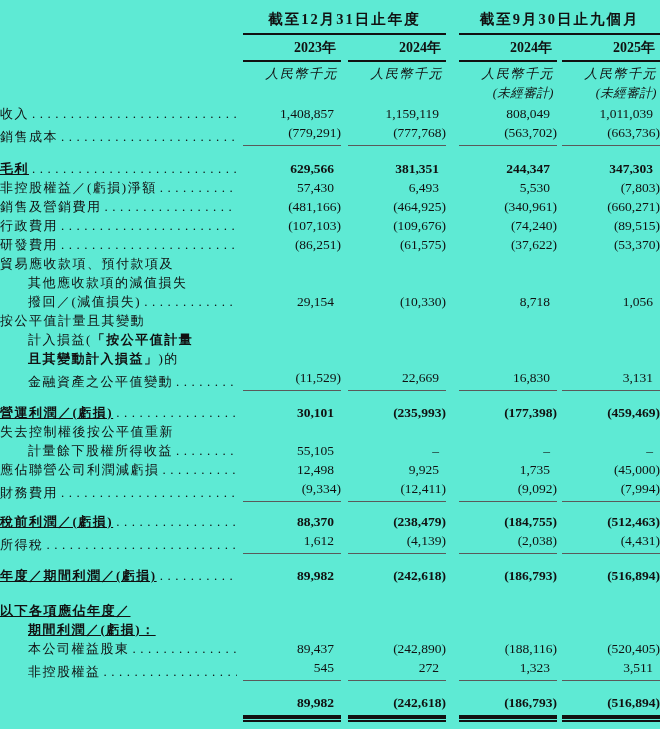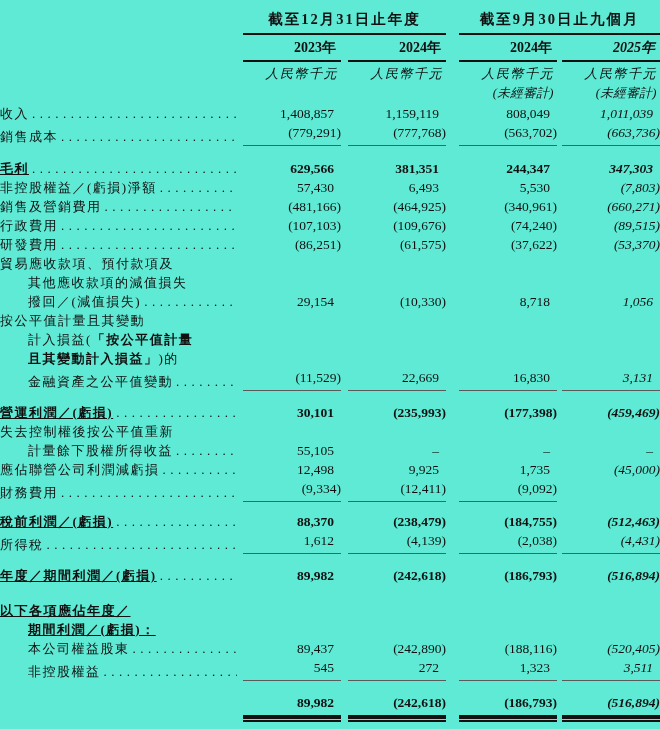--- a/index.html
+++ b/index.html
@@ -12,21 +12,21 @@
     overflow:hidden;
     box-sizing:border-box;
     padding-top:6px;
   }
   .hrow{display:flex;align-items:flex-end;}
   .lspace{width:237px;flex:0 0 237px;}
   
   .c1{margin-left:6px;}
   .c2{margin-left:7px;}
   .c3{margin-left:13px;}
-  .c4{margin-left:5px;font-style:italic;}
+  .c4{margin-left:5px;}
   .colw{width:98px;flex:0 0 98px;box-sizing:border-box;}
   
   .grp{box-sizing:border-box;border-bottom:2px solid #111;text-align:center;
        font-weight:bold;font-size:14.5px;letter-spacing:2px;padding-bottom:4px;}
   .g1{margin-left:6px;width:203px;flex:0 0 203px;}
   .g2{margin-left:13px;width:201px;flex:0 0 201px;}
   .hrow.titles{height:29px;}
   .hrow.years{height:27px;}
   .ycell{border-bottom:2px solid #111;text-align:right;font-weight:bold;
          font-size:14px;padding:0 5px 3px 0;}
@@ -248,20 +248,21 @@
         <div class="num colw c4">(45,000)</div>
       </div>
       <div class="trow rs">
         <div class="lab">
           <span class="lt">財務費用</span>
           <span class="leader">..........................................................................................</span>
         </div>
         <div class="num colw c1">(9,334)</div>
         <div class="num colw c2">(12,411)</div>
         <div class="num colw c3">(9,092)</div>
+        <div class="num colw c4">(7,994)</div>
       </div>
       <div class="gap" style="height: 10px;"></div>
       <div class="trow b">
         <div class="lab">
           <span class="lt">稅前利潤／(虧損)</span>
           <span class="leader">..........................................................................................</span>
         </div>
         <div class="num colw c1 pos">88,370</div>
         <div class="num colw c2">(238,479)</div>
         <div class="num colw c3">(184,755)</div>

